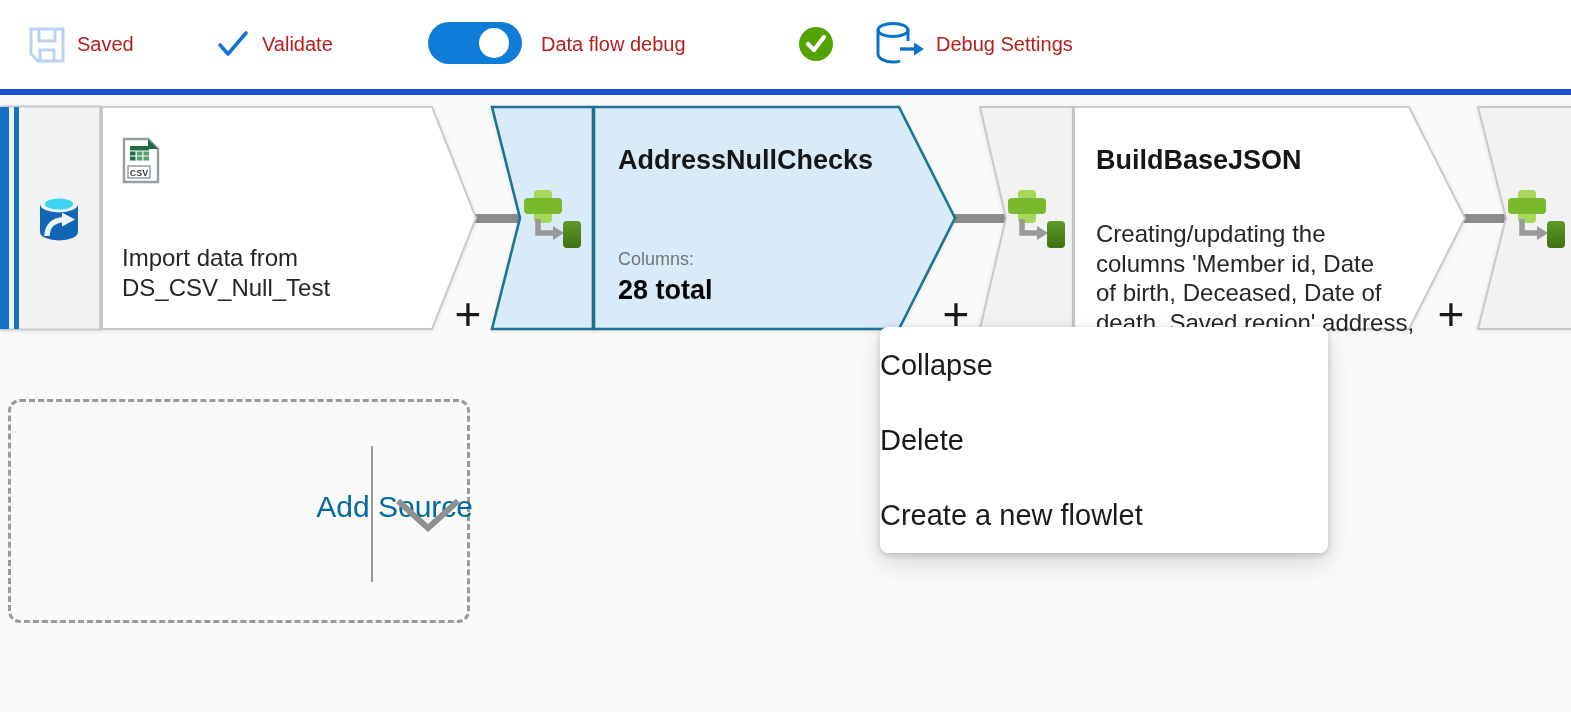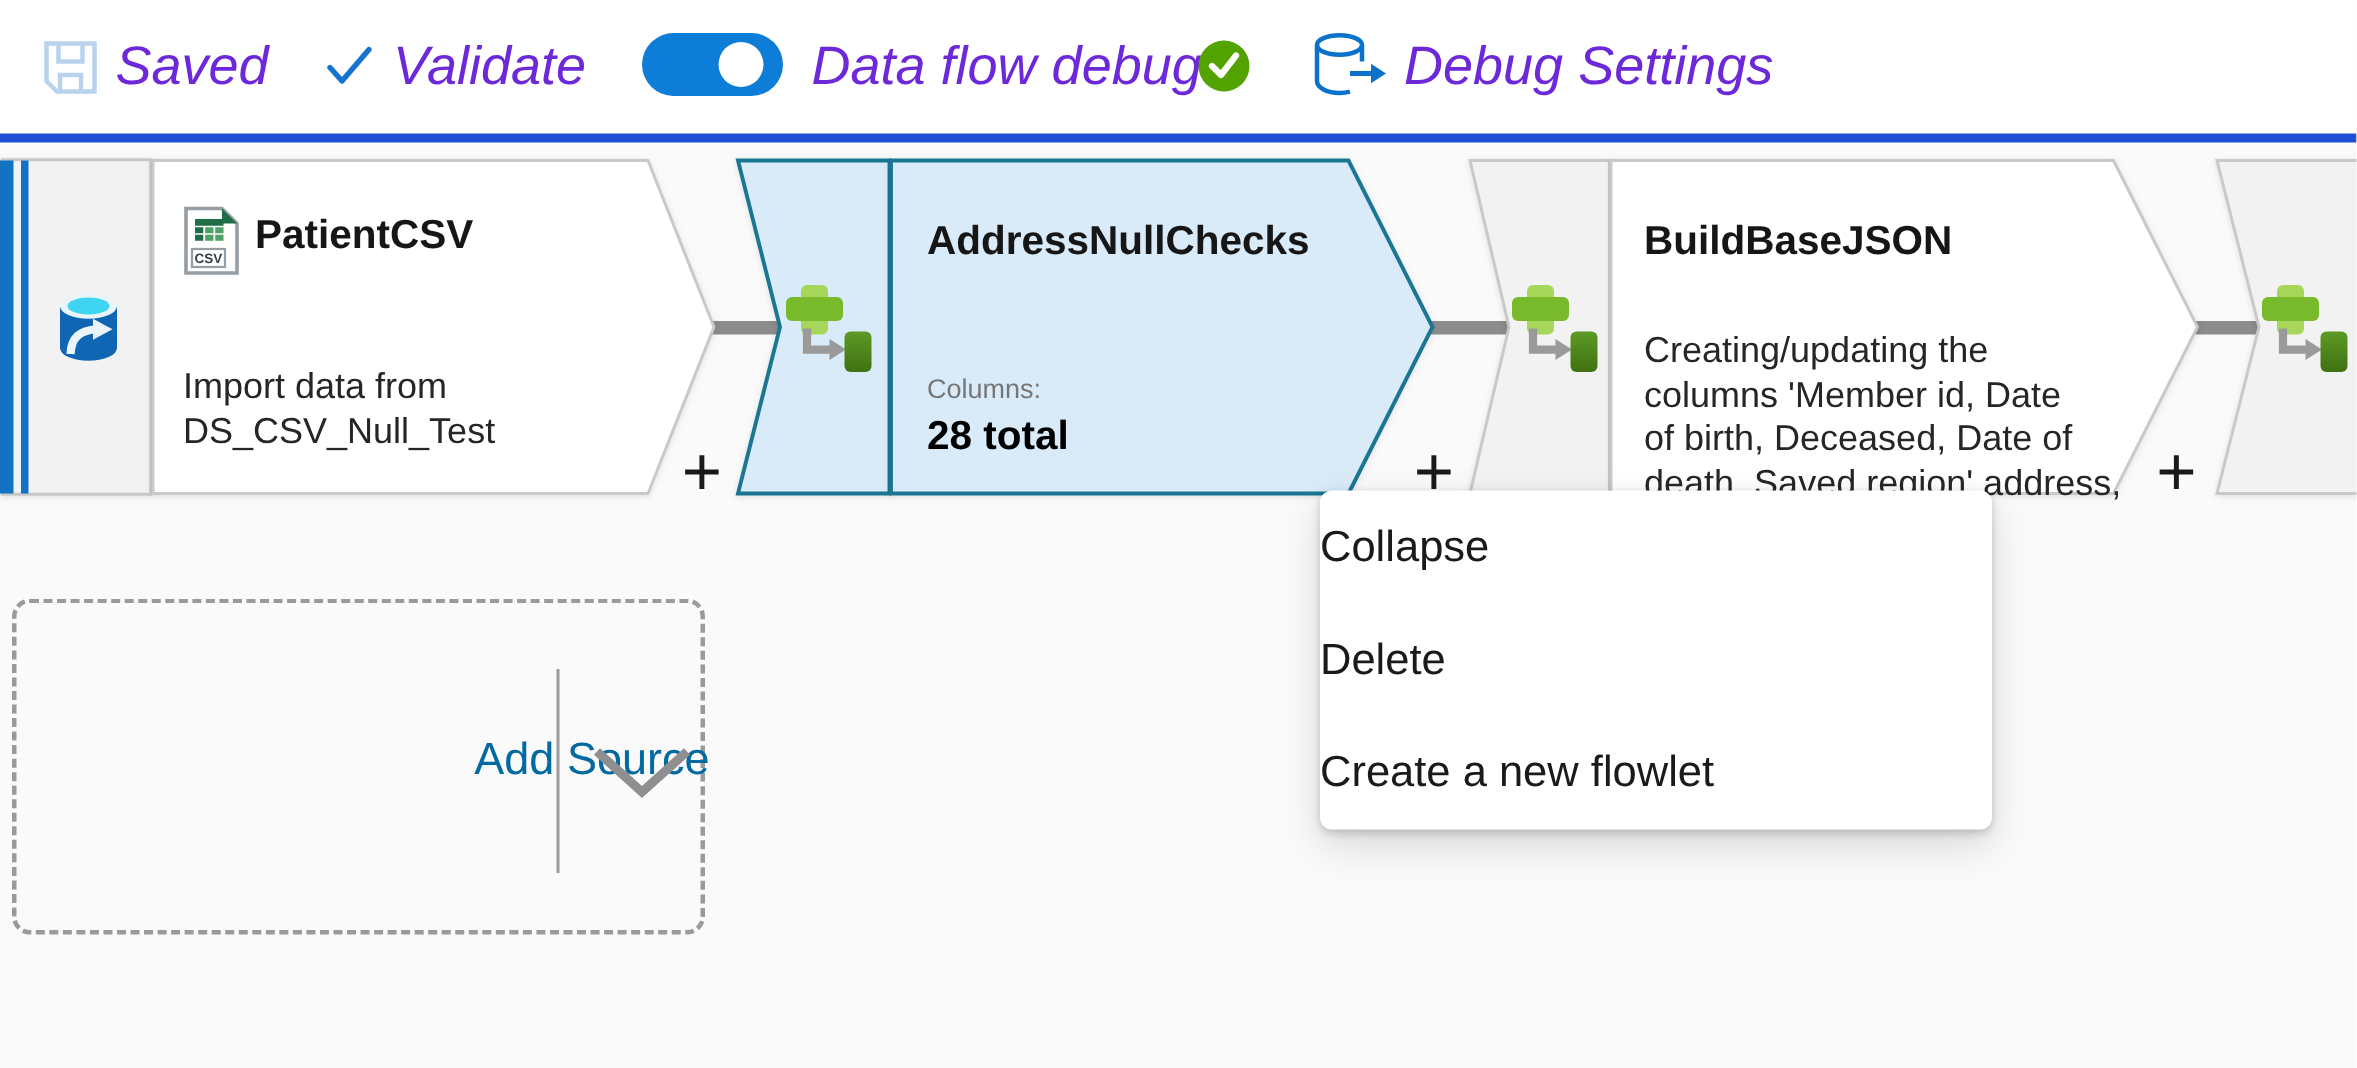--- a/index.html
+++ b/index.html
@@ -2,21 +2,21 @@
 <html><head>
 <meta charset="utf-8">
 <style>
   * { margin:0; padding:0; box-sizing:border-box; }
   html,body { width:1571px; height:712px; overflow:hidden; background:#fff; }
   body { font-family:"Liberation Sans","DejaVu Sans",sans-serif; color:#1b1b1b; }
   .screen { position:relative; width:1571px; height:712px; }
 
   
   .toolbar { position:absolute; left:0; top:0; width:1571px; height:89px; background:#fff; }
-  .toolbar .t-label { position:absolute; top:26px; font-size:36px; line-height:36px; color:#6d28d9; white-space:nowrap;font-style:italic; }
+  .toolbar .t-label { position:absolute; top:26px; font-size:20px; line-height:36px; color:#b91c1c; white-space:nowrap; }
   .saved-label { color:#8e9196; }
   .toggle { position:absolute; left:428px; top:22px; width:94px; height:42px; border-radius:21px; background:#0d7dd7; cursor:pointer; }
   .toggle .knob { position:absolute; left:51px; top:6px; width:30px; height:30px; border-radius:50%; background:#fff; }
 
   
   .canvas { position:absolute; left:0; top:89px; width:1571px; height:623px; background:#fafafa; border-top:6px solid #1d4ed8; }
 
   .connector { position:absolute; height:9px; background:#8c8c8c; z-index:1; }
 
   .node { position:absolute; z-index:2; }
@@ -111,21 +111,20 @@
         <rect x="8" y="14.5" width="5.5" height="4" fill="#1e6e46"></rect>
         <rect x="14.8" y="14.5" width="5.5" height="4" fill="#4ea266"></rect>
         <rect x="21.5" y="14.5" width="5.5" height="4" fill="#4ea266"></rect>
         <rect x="8" y="19.5" width="5.5" height="4" fill="#1e6e46"></rect>
         <rect x="14.8" y="19.5" width="5.5" height="4" fill="#4ea266"></rect>
         <rect x="21.5" y="19.5" width="5.5" height="4" fill="#4ea266"></rect>
         <rect x="6" y="29" width="22" height="12" fill="#fff" stroke="#969da3" stroke-width="1.5"></rect>
         <text x="17" y="38.5" font-size="9" font-weight="bold" fill="#3a3f44" text-anchor="middle" font-family="Liberation Sans, sans-serif">CSV</text>
       </svg>
 
-      <div class="node-title" style="left:170px;top:36px">PatientCSV</div>
       <div class="node-desc" style="left:122px;top:138px">
         <div>Import data from</div>
         <div>DS_CSV_Null_Test</div>
       </div>
     </div>
     <div class="plus-btn" style="left:450px;top:196px">+</div>
 
     <div class="node" style="left:490px;top:10px;width:468px;height:226px">
       <svg class="shape" style="left:0;top:0" width="106" height="226" viewBox="0 0 106 226">
         <polygon points="2,2 103,2 103,224 2,224 30,113" fill="#d9ebf9" stroke="#1b7694" stroke-width="2.6"></polygon>

